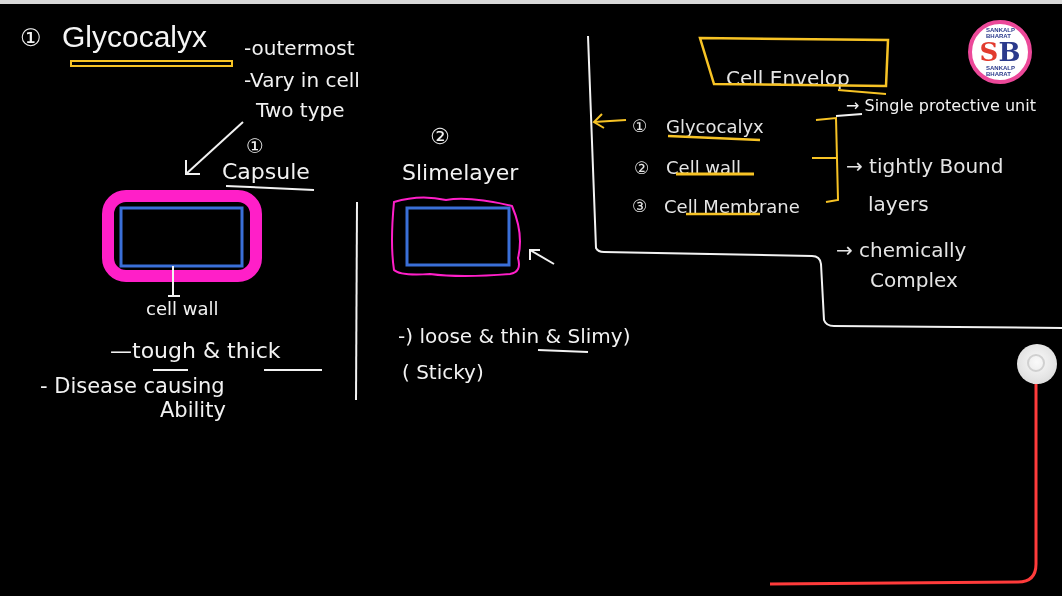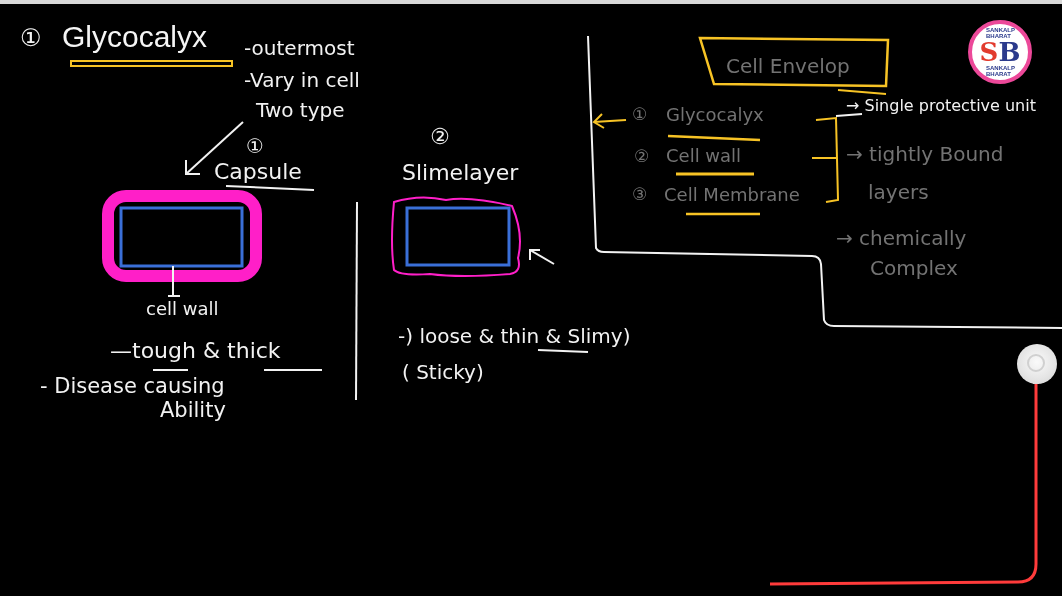--- a/index.html
+++ b/index.html
@@ -1,21 +1,21 @@
 <!DOCTYPE html>
 <html><head>
   <meta charset="utf-8">
   <style>
     html, body { margin: 0; padding: 0; background: #000; }
     body { width: 1062px; height: 596px; position: relative; overflow: hidden; font-family: "Liberation Sans", sans-serif; }
     .topbar { position: absolute; left: 0; top: 0; width: 1062px; height: 4px; background: #d9d9d9; }
     .board { position: absolute; left: 0; top: 4px; width: 1062px; height: 592px; background: #000; }
     .hw { position: absolute; font-family: "DejaVu Sans", sans-serif; white-space: nowrap; line-height: 1; }
     .white { color: #f2f2f2; }
-    .yellow { color: #737373; }
+    .yellow { color: #e5e5e5; margin-top: 12px; }
     .title { position: absolute; left: 62px; top: 16px; font-size: 30px; color: #f5f5f5; font-family: "Liberation Sans", sans-serif; }
     svg.overlay { position: absolute; left: 0; top: 0; }
     .logo { position: absolute; left: 968px; top: 16px; width: 64px; height: 64px; border-radius: 50%; background: #fff; border: 4px solid #ec4899; box-sizing: border-box; display: flex; align-items: center; justify-content: center; }
     .logo-text { font-family: "DejaVu Serif", serif; font-weight: bold; font-size: 26px; }
     .logo-s { color: #e23b2e; }
     .logo-b { color: #2b3a8c; }
     .logo-ring { position: absolute; font-size: 6px; color: #2b3a8c; font-weight: bold; }
     .pointer-dot { position: absolute; left: 1017px; top: 340px; width: 40px; height: 40px; border-radius: 50%; background: radial-gradient(circle at 50% 45%, #fafafa 0%, #e4e4e4 60%, #cfcfcf 100%); }
     .pointer-inner { position: absolute; left: 10px; top: 10px; width: 18px; height: 18px; border-radius: 50%; border: 2px solid #d0d0d0; box-sizing: border-box; }
   </style>
@@ -27,21 +27,21 @@
 <div class="board">
 
   <span class="hw white" style="left:20px; top:22px; font-size:24px;">①</span>
   <span class="title">Glycocalyx</span>
 
   <span class="hw white" style="left:244px; top:34px; font-size:20px;">-outermost</span>
   <span class="hw white" style="left:244px; top:66px; font-size:20px;">-Vary in cell</span>
   <span class="hw white" style="left:256px; top:96px; font-size:20px;">Two type</span>
 
   <span class="hw white" style="left:246px; top:132px; font-size:20px;">①</span>
-  <span class="hw white" style="left:214px; top:157px; font-size:22px;">Capsule</span>
+  <span class="hw white" style="left:222px; top:157px; font-size:22px;">Capsule</span>
   <span class="hw white" style="left:146px; top:296px; font-size:18px;">cell wall</span>
   <span class="hw white" style="left:110px; top:336px; font-size:22px;">—tough &amp; thick</span>
   <span class="hw white" style="left:40px; top:372px; font-size:21px;">- Disease causing</span>
   <span class="hw white" style="left:160px; top:396px; font-size:21px;">Ability</span>
 
   <span class="hw white" style="left:430px; top:122px; font-size:22px;">②</span>
   <span class="hw white" style="left:402px; top:158px; font-size:22px;">Slimelayer</span>
   <span class="hw white" style="left:398px; top:322px; font-size:20px;">-) loose &amp; thin &amp; Slimy)</span>
   <span class="hw white" style="left:402px; top:358px; font-size:20px;">( Sticky)</span>
 

